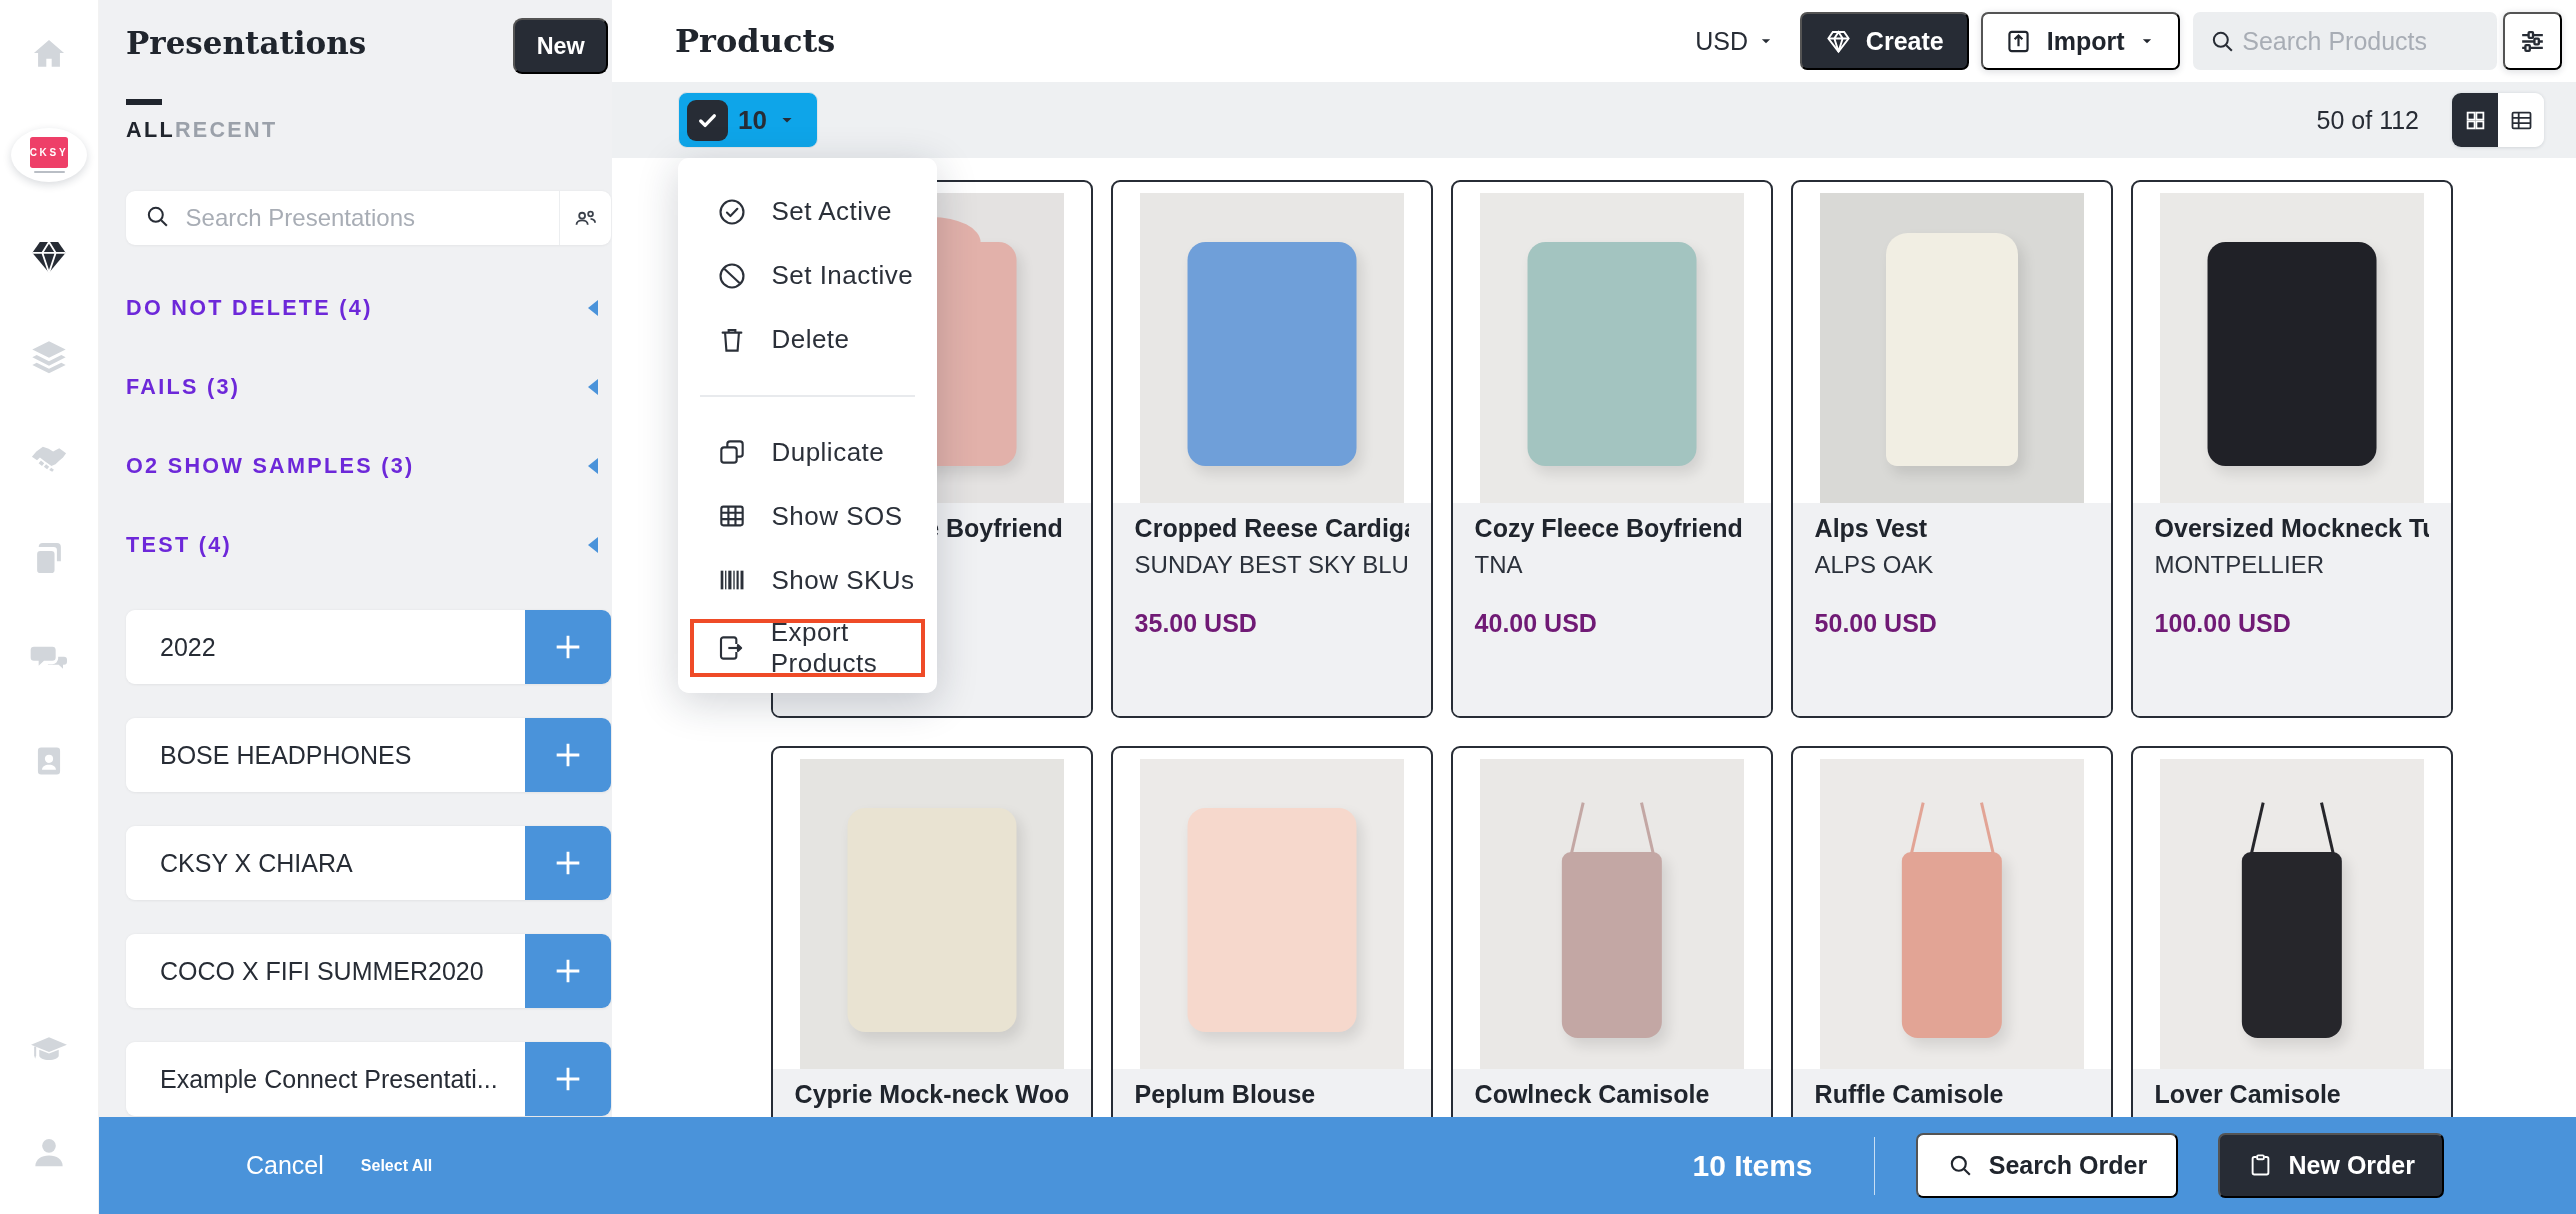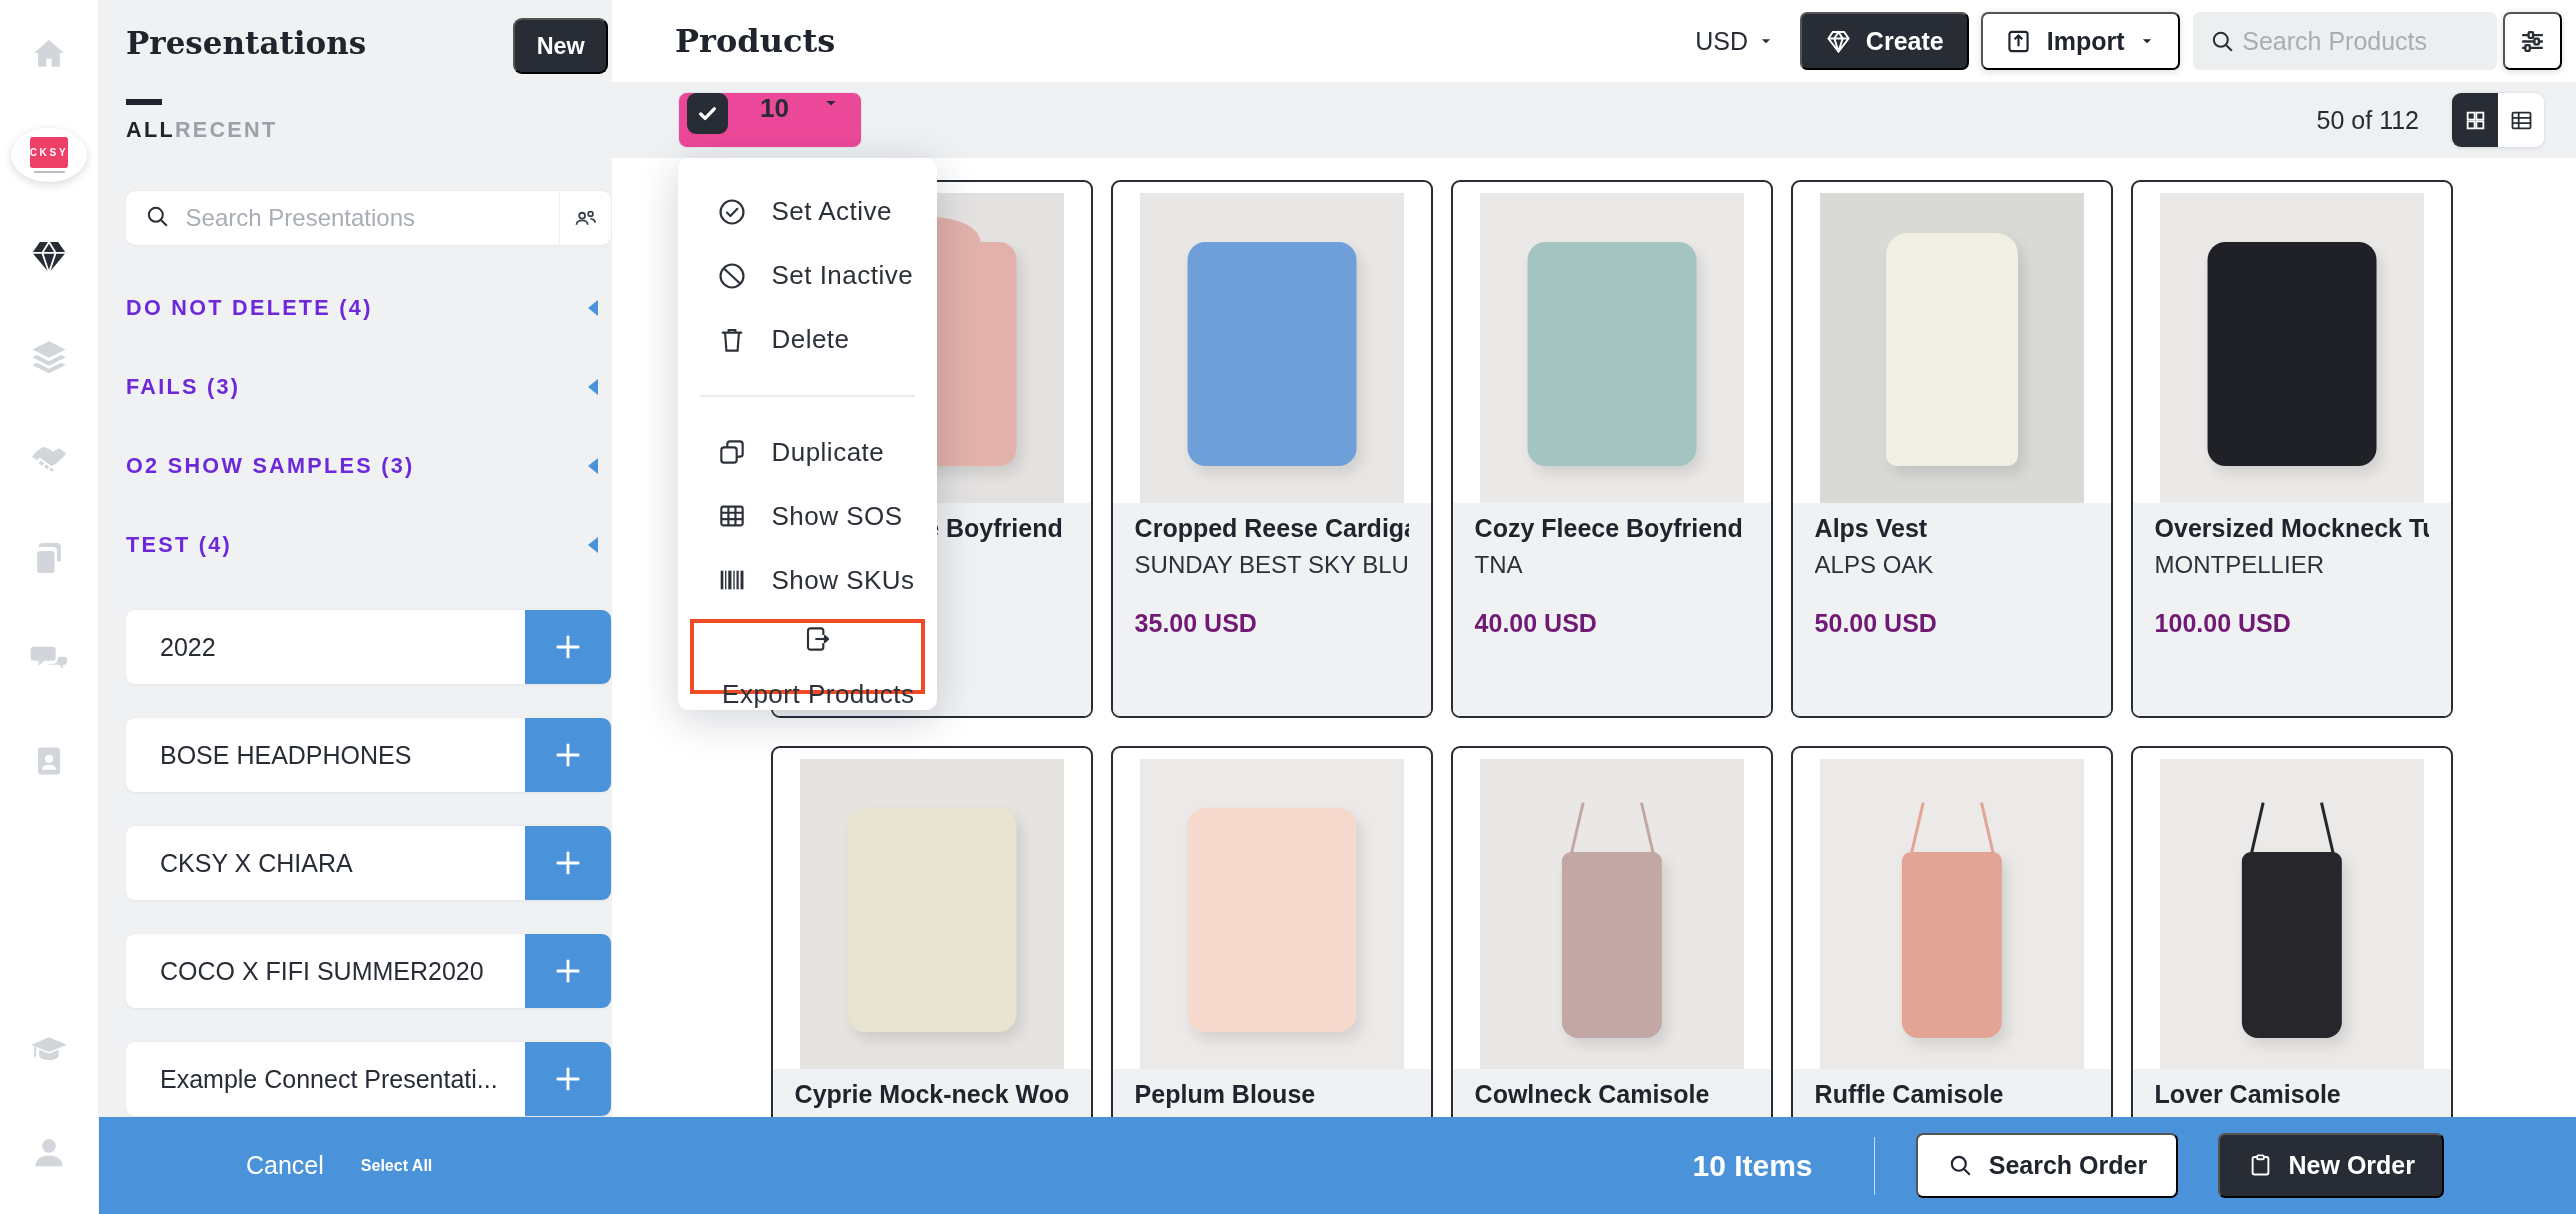--- a/index.html
+++ b/index.html
@@ -52,22 +52,22 @@
   .btn-import{height:58px;padding:0 21.6px;background:#fff;color:#20252d;border-radius:7.2px;font-size:25px;font-weight:700;
               display:flex;align-items:center;gap:13.5px;margin-right:13.5px;box-shadow:0 1.8px 7.2px rgba(20,30,50,.14);cursor:pointer;}
   .search-products{width:304px;height:58px;background:#eceef0;border-radius:7.2px;display:flex;align-items:center;padding:0 16px;gap:4px;}
   .search-products input{flex:1;border:none;outline:none;background:transparent;font-family:inherit;font-size:25px;color:#272c35;min-width:0;}
   .search-products input::placeholder{color:#a8adb5;}
   .btn-filter{width:59px;height:58px;background:#fff;border-radius:7.2px;box-shadow:0 1.8px 7.2px rgba(20,30,50,.14);
               display:flex;align-items:center;justify-content:center;margin-left:5.4px;color:#272c35;cursor:pointer;}
 
   
   .toolbar{position:absolute;left:612px;right:0;top:82px;height:76px;background:#eef0f2;display:flex;align-items:center;z-index:5;}
-  .sel-pill{margin-left:66px;height:56px;background:#ec4899;border:0.9px solid #e2e5e8;border-radius:9px;
-            display:flex;align-items:flex-start;gap:32px;padding:0 20px 0 8px;cursor:pointer;}
+  .sel-pill{margin-left:66px;height:56px;background:#0ea5e9;border:0.9px solid #e2e5e8;border-radius:9px;
+            display:flex;align-items:center;gap:10px;padding:0 20px 0 8px;cursor:pointer;}
   .checkbox{width:41px;height:41px;background:#272c35;border-radius:9px;display:flex;align-items:center;justify-content:center;cursor:pointer;}
   .sel-count{font-size:26px;font-weight:700;}
   .shown{margin-left:auto;font-size:25px;color:#272c35;margin-right:33px;}
   .viewseg{display:flex;border-radius:9px;overflow:hidden;margin-right:32px;box-shadow:0 0.9px 3.6px rgba(20,30,50,.12);}
   .seg{width:46px;height:54px;display:flex;align-items:center;justify-content:center;cursor:pointer;}
   .seg.dark{background:#272c35;color:#fff;}
   .seg.light{background:#fff;color:#272c35;}
 
   
   .grid{position:absolute;left:771px;top:180px;display:grid;grid-template-columns:repeat(5,322px);gap:28px 18px;z-index:1;}
@@ -89,21 +89,21 @@
   .cprice{position:absolute;left:21.6px;top:106px;font-size:25px;font-weight:700;color:#701a75;}
 
   
   .menu{position:absolute;left:678px;top:158px;width:259px;background:#fff;border-radius:10.8px;
         box-shadow:0 9px 41px rgba(25,35,55,.20);padding:21.6px 0 16px;z-index:40;}
   .mitem{display:flex;align-items:center;gap:23.4px;height:64px;padding-left:38px;font-size:26px;font-weight:400;
          letter-spacing:0.5px;color:#2b3039;cursor:pointer;}
   .mitem svg{flex:0 0 auto;color:#2b3039;}
   .mdivider{height:1.8px;background:#e8eaed;margin:23.4px 21.6px;}
   .export-wrap{margin:7.2px 11.7px 0;border:4.5px solid #ef4b27;}
-  .export-wrap .mitem{height:67px;padding-left:21.6px;flex-direction:column;}
+  .export-wrap .mitem{height:50px;padding-left:21.6px;}
 
   
   .footer{position:absolute;left:99px;right:0;bottom:0;height:97px;background:#4a93da;z-index:60;
           display:flex;align-items:center;color:#fff;}
   .f-cancel{margin-left:147px;font-size:25px;font-weight:500;cursor:pointer;}
   .f-select{margin-left:37px;font-size:16px;font-weight:700;cursor:pointer;}
   .fright{margin-left:auto;display:flex;align-items:center;margin-right:132px;justify-content:center;}
   .items-count{font-size:30px;font-weight:700;}
   .fdivider{width:1.8px;height:58px;background:rgba(255,255,255,.7);margin:0 41px 0 61px;}
   .btn-search-order{height:65px;padding:0 29px;background:#fff;color:#20252d;border-radius:7.2px;font-size:25px;font-weight:700;

